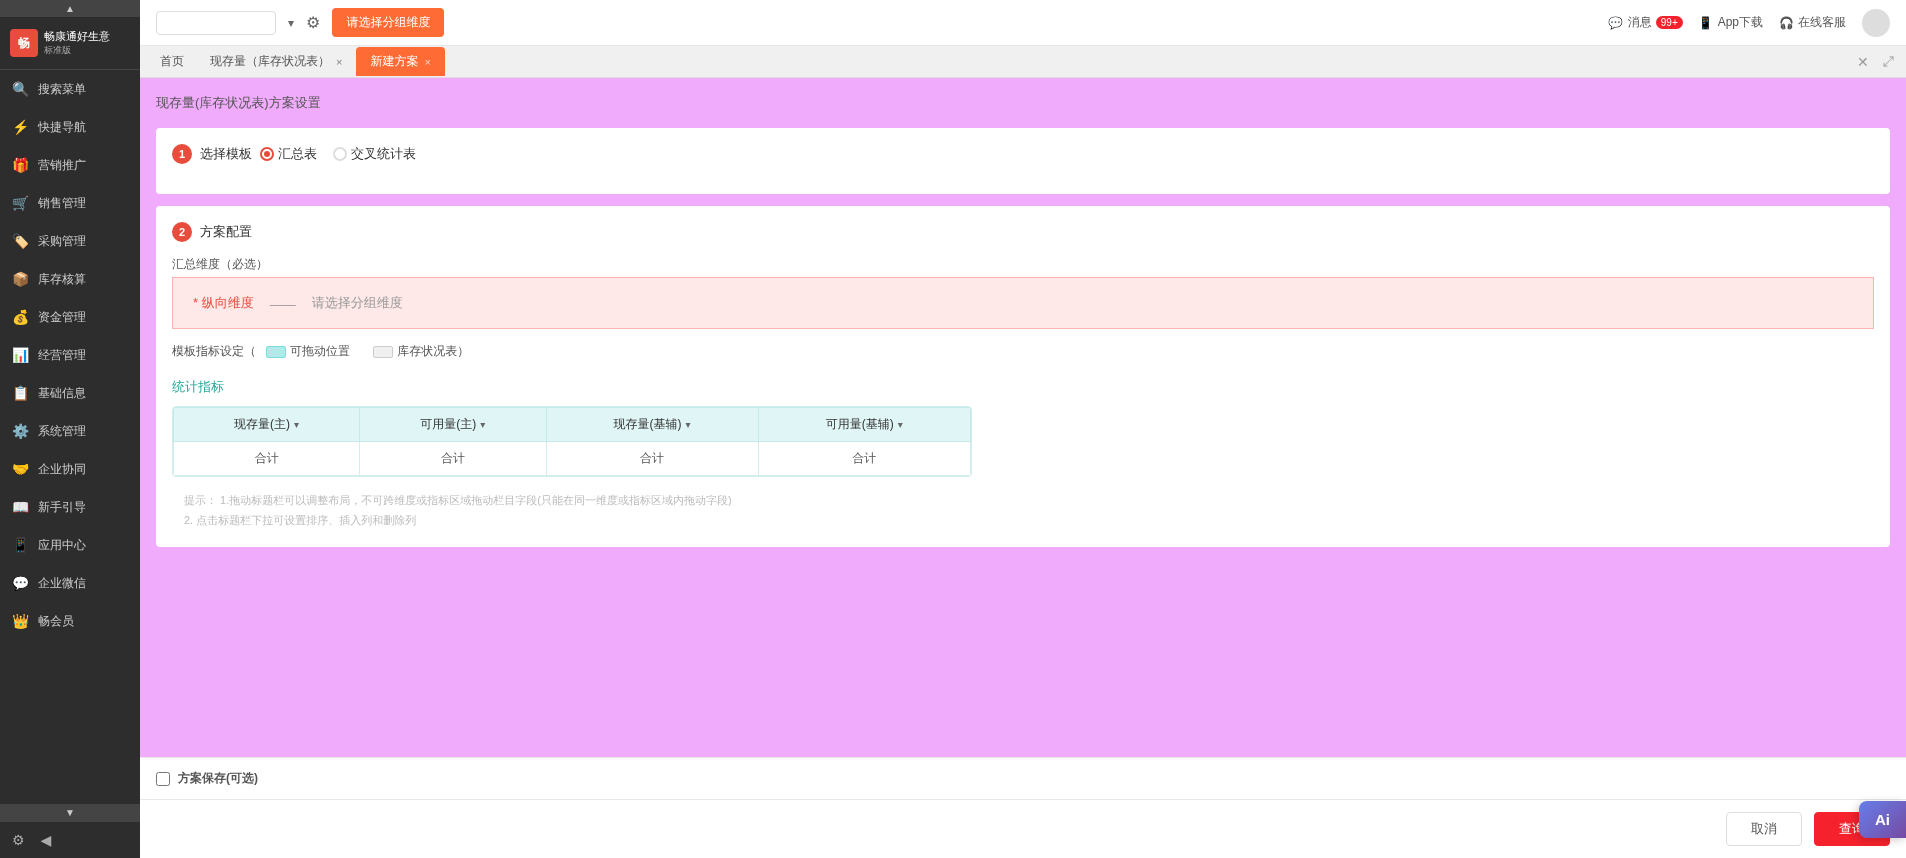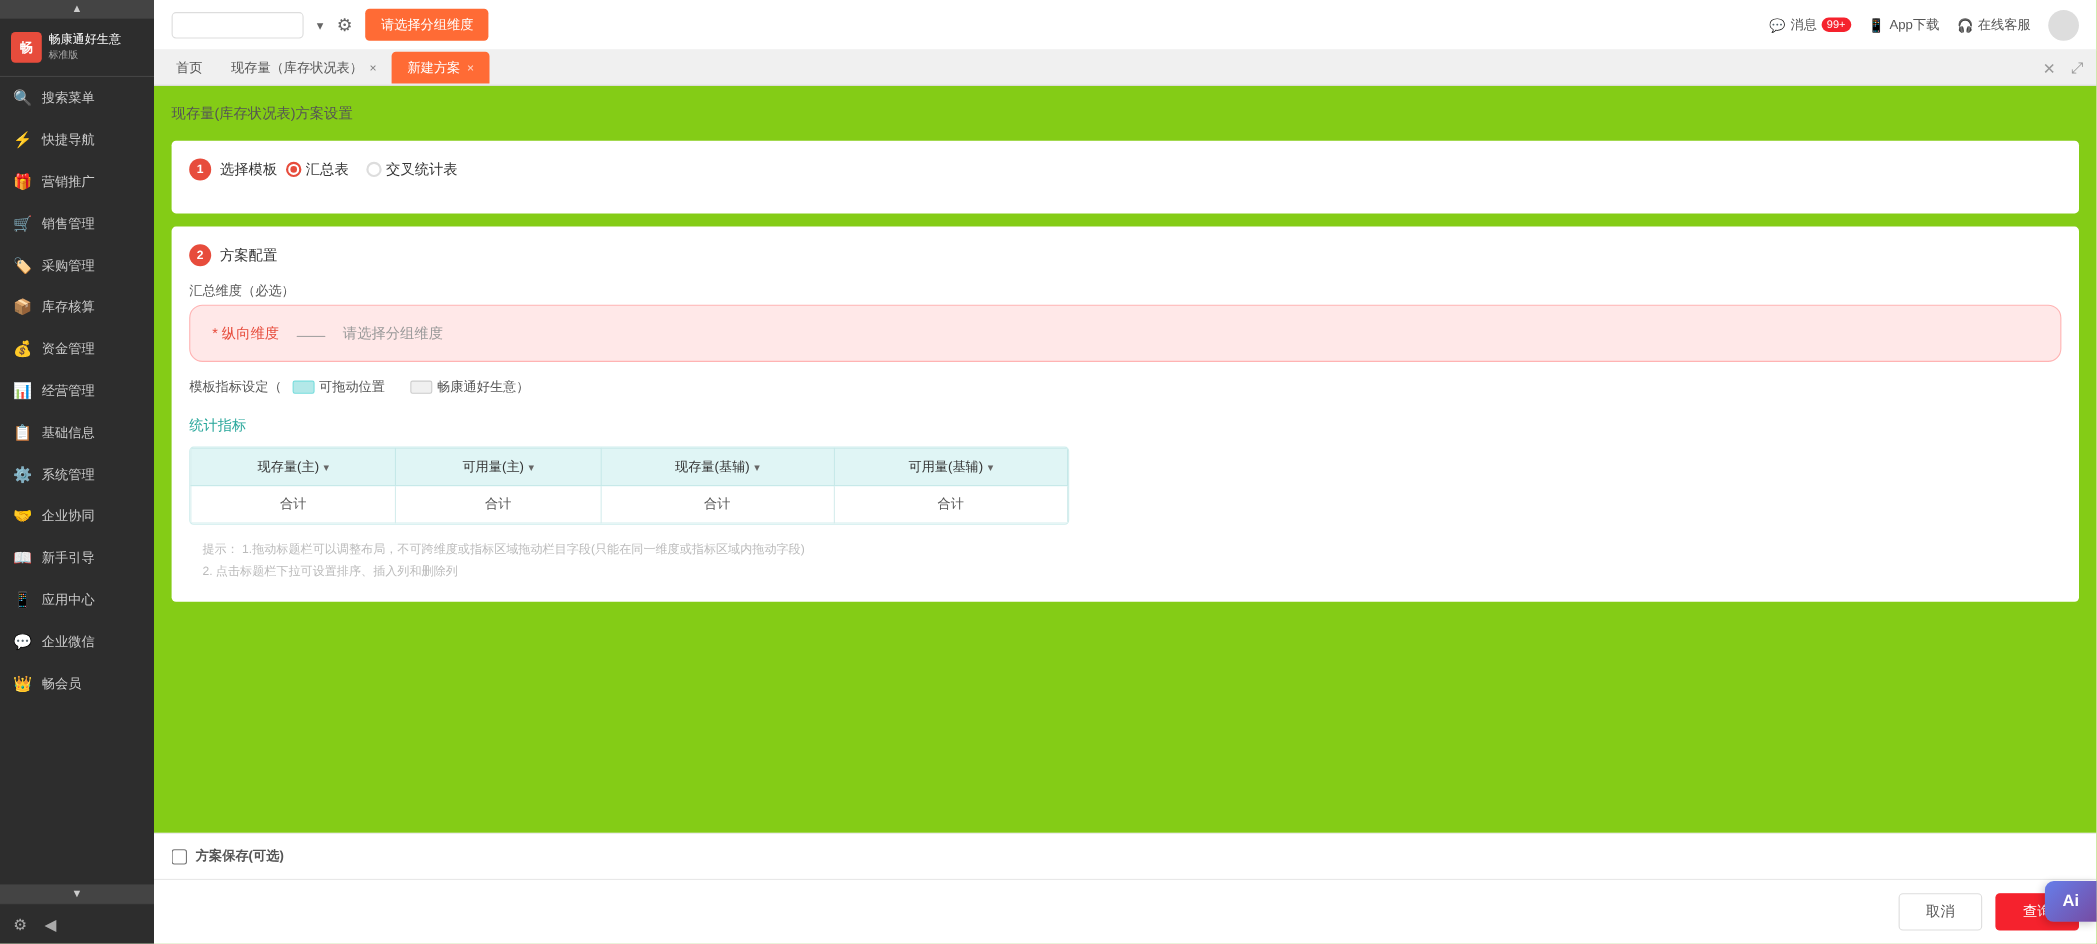--- a/index.html
+++ b/index.html
@@ -207,21 +207,21 @@
       color: #555;
       padding: 6px 12px;
       font-size: 12px;
       cursor: pointer;
     }
 
     
     .content {
       flex: 1;
       overflow-y: auto;
-      background: #84cc16;
+      background: #f0abfc;
       padding: 16px;
       position: relative;
     }
 
     .page-title {
       font-size: 13px;
       color: #555;
       margin-bottom: 16px;
     }
 
@@ -293,21 +293,21 @@
     
     .label-required {
       font-size: 12px;
       color: #555;
       margin-bottom: 4px;
     }
 
     .dimension-box {
       background: #ffe8e8;
       border: 1px solid #ffb3b3;
-      border-radius: 12px;
+      border-radius: 0;
       padding: 16px 20px;
       display: flex;
       align-items: flex-end;
       gap: 12px;
       margin-bottom: 14px;
     }
     .dimension-required {
       color: #e74c3c;
       font-size: 13px;
     }
@@ -636,21 +636,21 @@
 
         <div class="indicator-setting">
           <span>模板指标设定（</span>
           <span class="indicator-legend">
             <span class="legend-box legend-draggable"></span>
             <span>可拖动位置</span>
           </span>
           <span>&nbsp;</span>
           <span class="indicator-legend">
             <span class="legend-box legend-not-draggable"></span>
-            <span>畅康通好生意）</span>
+            <span>库存状况表）</span>
           </span>
         </div>
 
         <div class="stats-table-header-label">统计指标</div>
 
         <div class="stats-table-container">
           <table class="stats-table">
             <thead>
               <tr>
                 <th>

